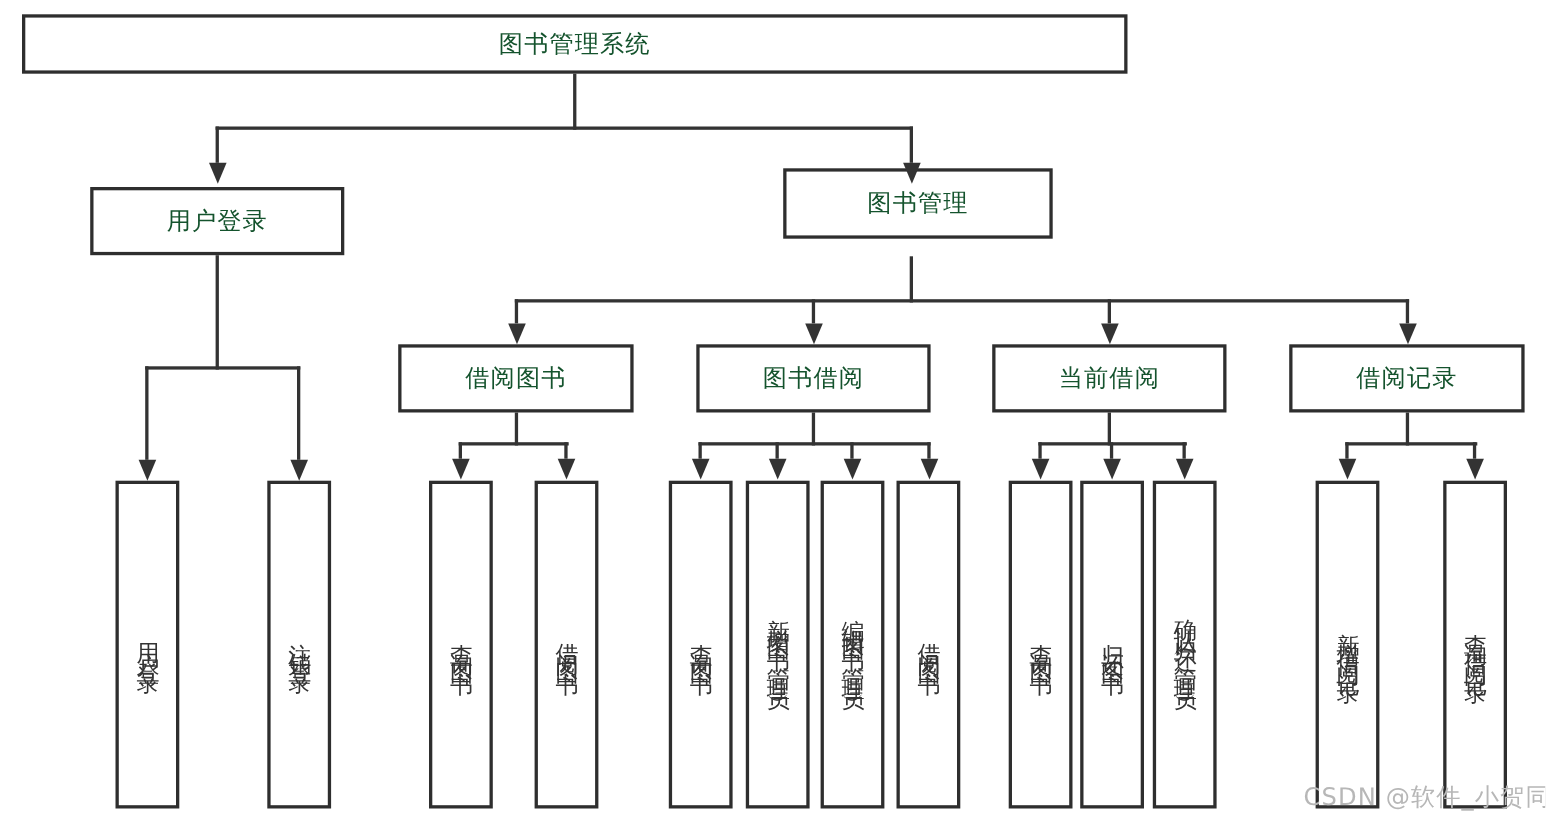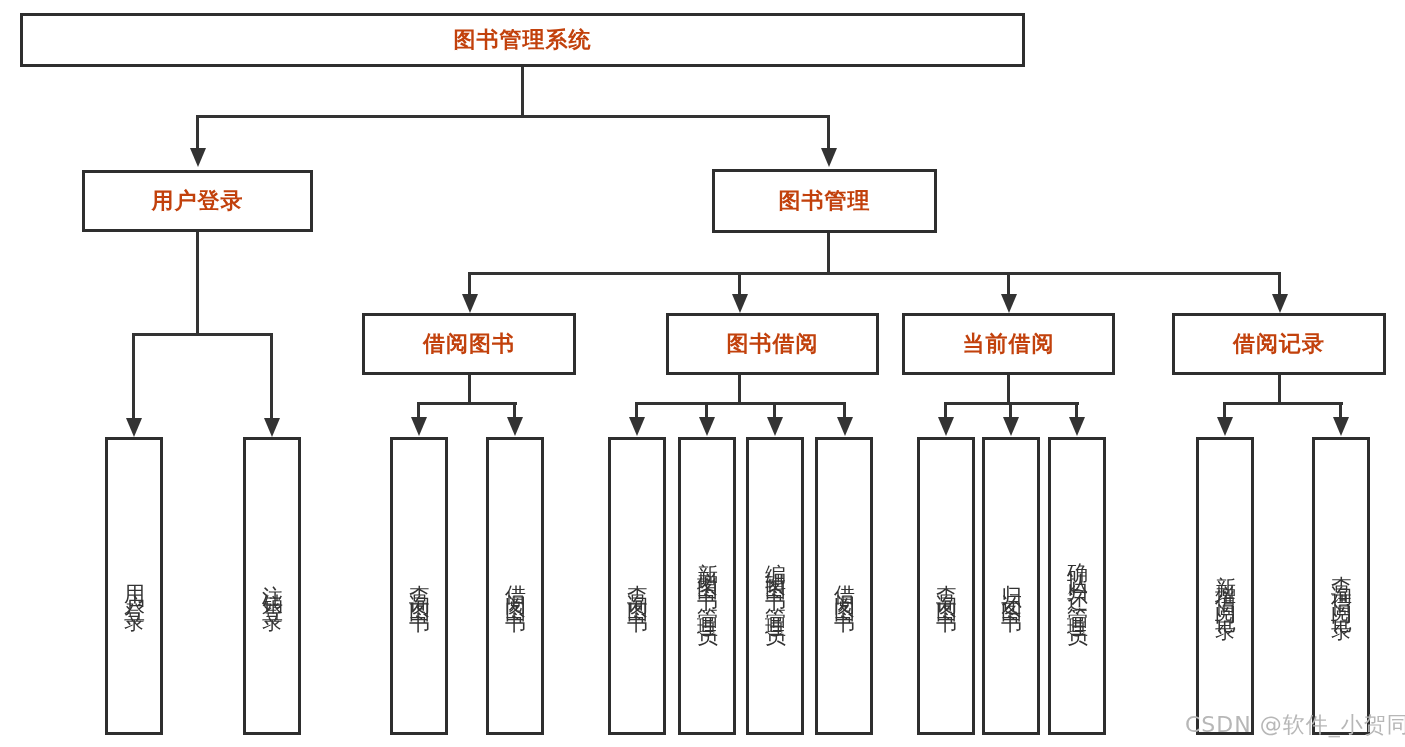--- a/index.html
+++ b/index.html
@@ -1,20 +1,20 @@
 <!DOCTYPE html>
 <html><head>
 <meta charset="utf-8">
 <style>
   html,body{margin:0;padding:0;background:#ffffff;}
   .canvas{position:relative;width:1405px;height:747px;background:#ffffff;overflow:hidden;
           font-family:"DejaVu Sans",sans-serif;}
   .hbox{position:absolute;box-sizing:border-box;border:3px solid #2e2e2e;background:#ffffff;
         display:flex;align-items:center;justify-content:center;}
-  .hlabel{font-size:22px;color:#c2410c;letter-spacing:1px;white-space:nowrap;font-weight:bold;}
+  .hlabel{font-size:22px;color:#14532d;letter-spacing:1px;white-space:nowrap;}
   .vbox{position:absolute;top:437px;width:58px;height:298px;box-sizing:border-box;
         border:3px solid #2e2e2e;background:#ffffff;
         display:flex;align-items:center;justify-content:center;}
   .vlabel{writing-mode:vertical-rl;text-orientation:mixed;font-size:21px;letter-spacing:9px;
           color:#333333;line-height:1;white-space:nowrap;}
   .ln{position:absolute;background:#333333;}
   .ah{position:absolute;width:0;height:0;border-left:8px solid transparent;
       border-right:8px solid transparent;border-top:19px solid #333333;}
   .watermark{position:absolute;left:1185px;top:710px;font-size:22px;color:#b7b7b7;
              z-index:10;white-space:nowrap;letter-spacing:1px;}
@@ -25,29 +25,29 @@
 <div class="canvas">
 
   <div class="hbox" style="left:20px;top:13px;width:1005px;height:54px">
     <span class="hlabel">图书管理系统</span>
   </div>
 
   <div class="hbox" style="left:82px;top:170px;width:231px;height:62px">
     <span class="hlabel">用户登录</span>
   </div>
 
-  <div class="hbox" style="left:712px;top:169px;width:225px;height:64px">
+  <div class="hbox" style="left:712px;top:153px;width:245px;height:64px">
     <span class="hlabel">图书管理</span>
   </div>
 
   <div class="hbox" style="left:362px;top:313px;width:214px;height:62px">
     <span class="hlabel">借阅图书</span>
   </div>
 
-  <div class="hbox" style="left:666px;top:313px;width:213px;height:62px">
+  <div class="hbox" style="left:633px;top:313px;width:213px;height:62px">
     <span class="hlabel">图书借阅</span>
   </div>
 
   <div class="hbox" style="left:1172px;top:313px;width:214px;height:62px">
     <span class="hlabel">借阅记录</span>
   </div>
 
   <div class="hbox" style="left:902px;top:313px;width:213px;height:62px">
     <span class="hlabel">当前借阅</span>
   </div>

